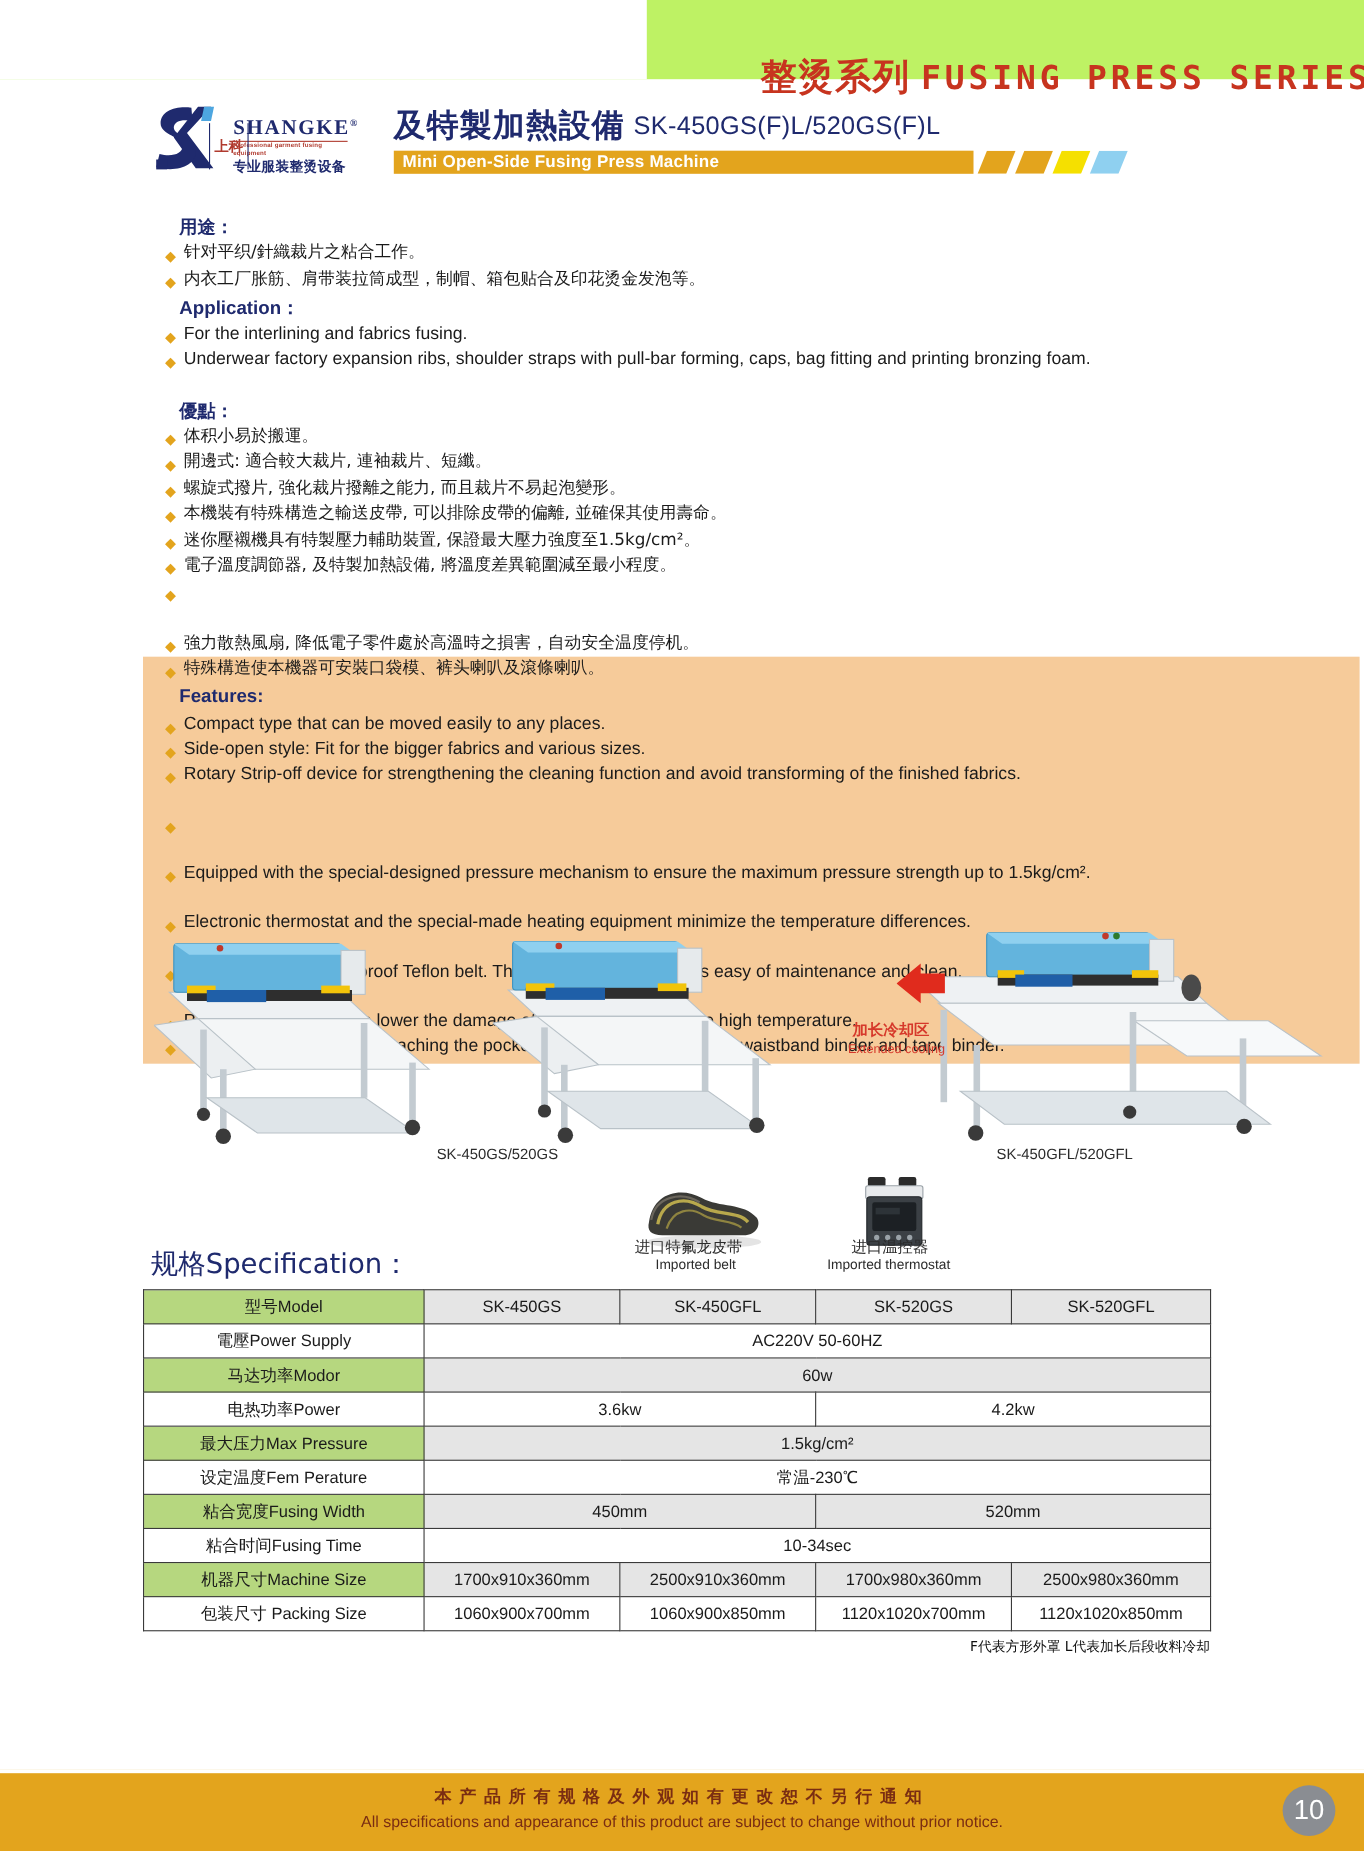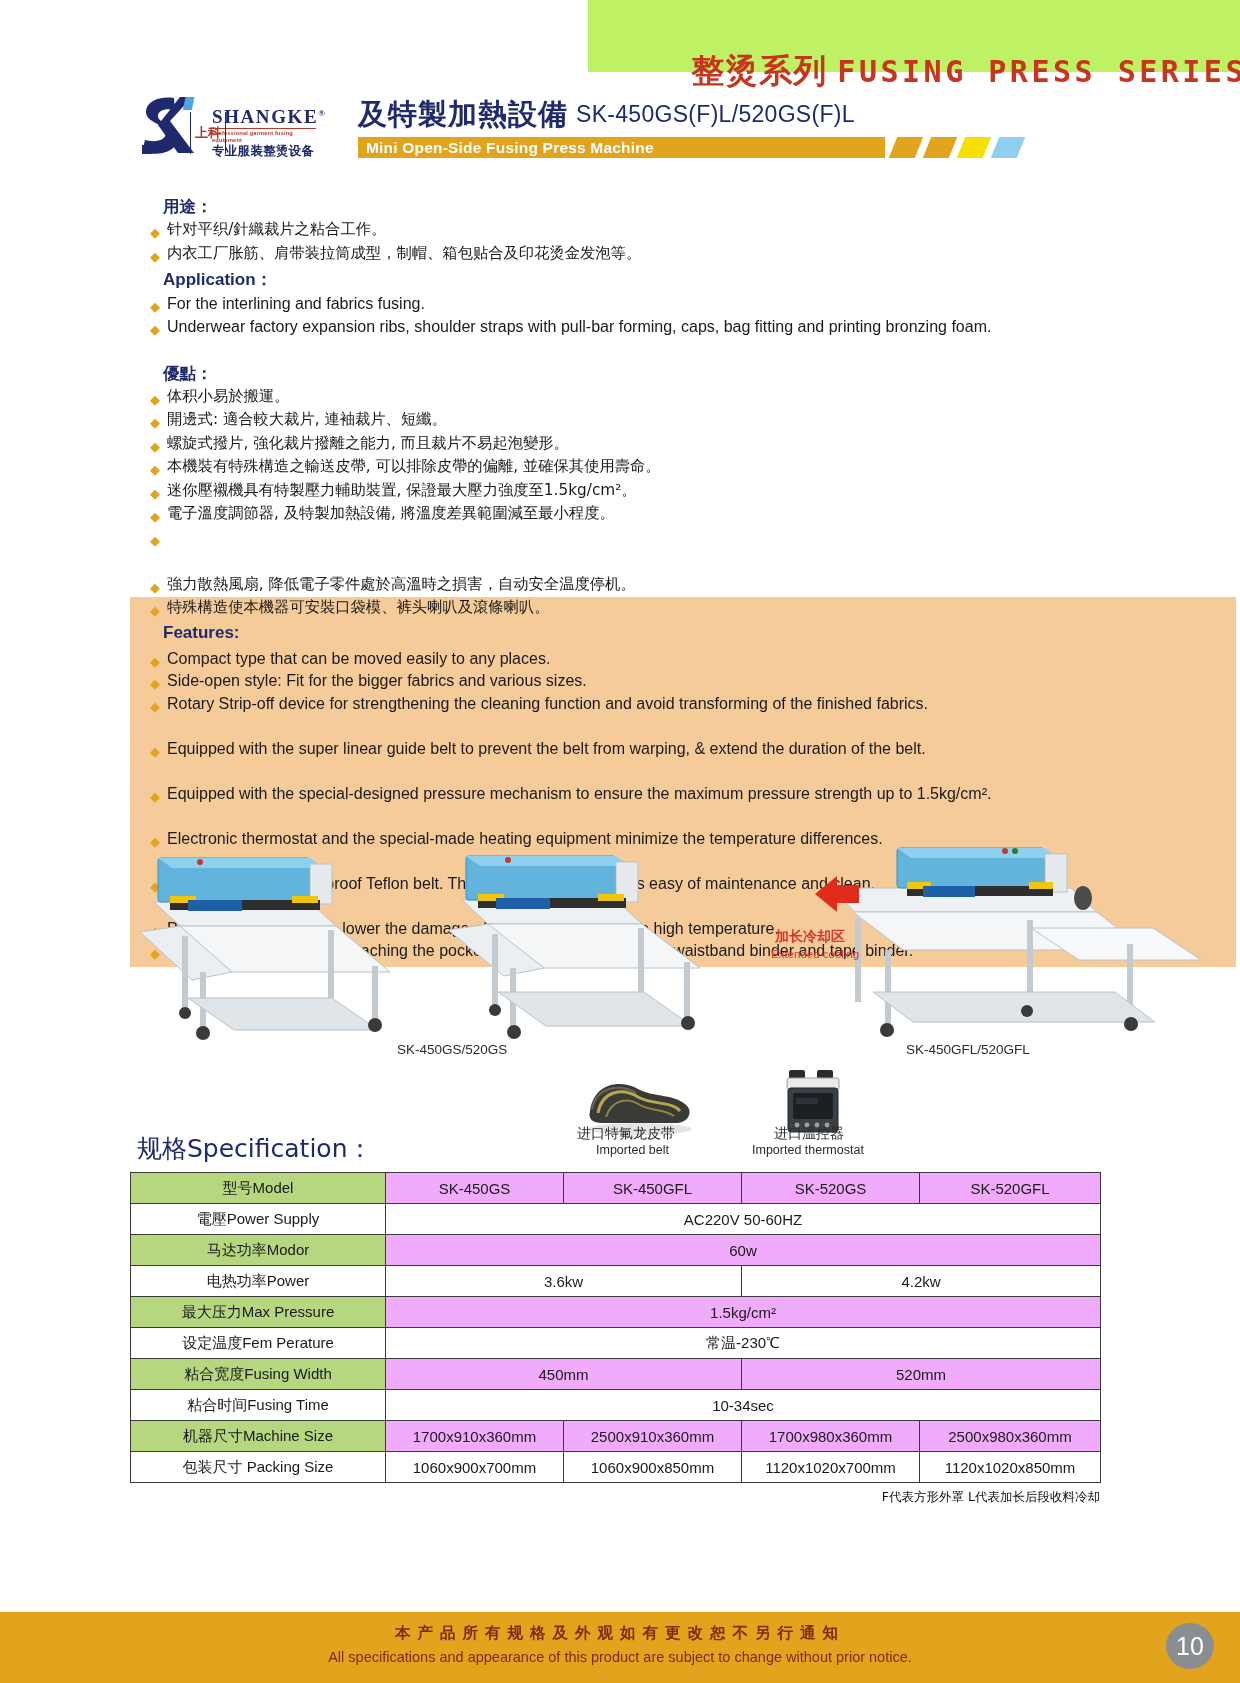--- a/index.html
+++ b/index.html
@@ -138,21 +138,21 @@
   table.spec td{
     border:1px solid #3a3a3a;height:28px;text-align:center;
     font-size:15px;font-family:"Liberation Sans",sans-serif;color:#1a1a1a;
     padding:1px 2px;
   }
   td.lbl{
     text-align:left;padding-left:16px;font-size:15.5px;
     font-family:"DejaVu Sans",sans-serif;width:255px;
   }
   tr.green td.lbl{background:#b6d77f;}
-  tr.green td.val{background:#f0abfc;}
+  tr.green td.val{background:#e5e5e5;}
   tr.white td.lbl{background:#ffffff;}
   tr.white td.val{background:#ffffff;}
   td.sm{font-size:13.6px;}
   .note{
     position:absolute;right:140px;top:1489px;
     font-size:12.5px;color:#111;font-family:"DejaVu Sans",sans-serif;white-space:nowrap;
   }
 
   
   .footer{
@@ -286,21 +286,20 @@
       <div class="txt li" style="top: 672px; width: 920px;">
         <span class="bullet">◆</span>
         <span class="li-en">Side-open style: Fit for the bigger fabrics and various sizes.</span>
       </div>
       <div class="txt li" style="top: 694.5px; width: 920px;">
         <span class="bullet">◆</span>
         <span class="li-en">Rotary Strip-off device for strengthening the cleaning function and avoid transforming of the finished fabrics.</span>
       </div>
       <div class="txt li" style="top: 739.5px; width: 920px;">
         <span class="bullet">◆</span>
-        <span class="li-en">Equipped with the super linear guide belt to prevent the belt from warping, &amp; extend the duration of the belt.</span>
       </div>
       <div class="txt li" style="top: 784.5px; width: 920px;">
         <span class="bullet">◆</span>
         <span class="li-en">Equipped with the special-designed pressure mechanism to ensure the maximum pressure strength up to 1.5kg/cm².</span>
       </div>
       <div class="txt li" style="top: 829.5px; width: 920px;">
         <span class="bullet">◆</span>
         <span class="li-en">Electronic thermostat and the special-made heating equipment minimize the temperature differences.</span>
       </div>
       <div class="txt li" style="top: 874.5px; width: 920px;">

